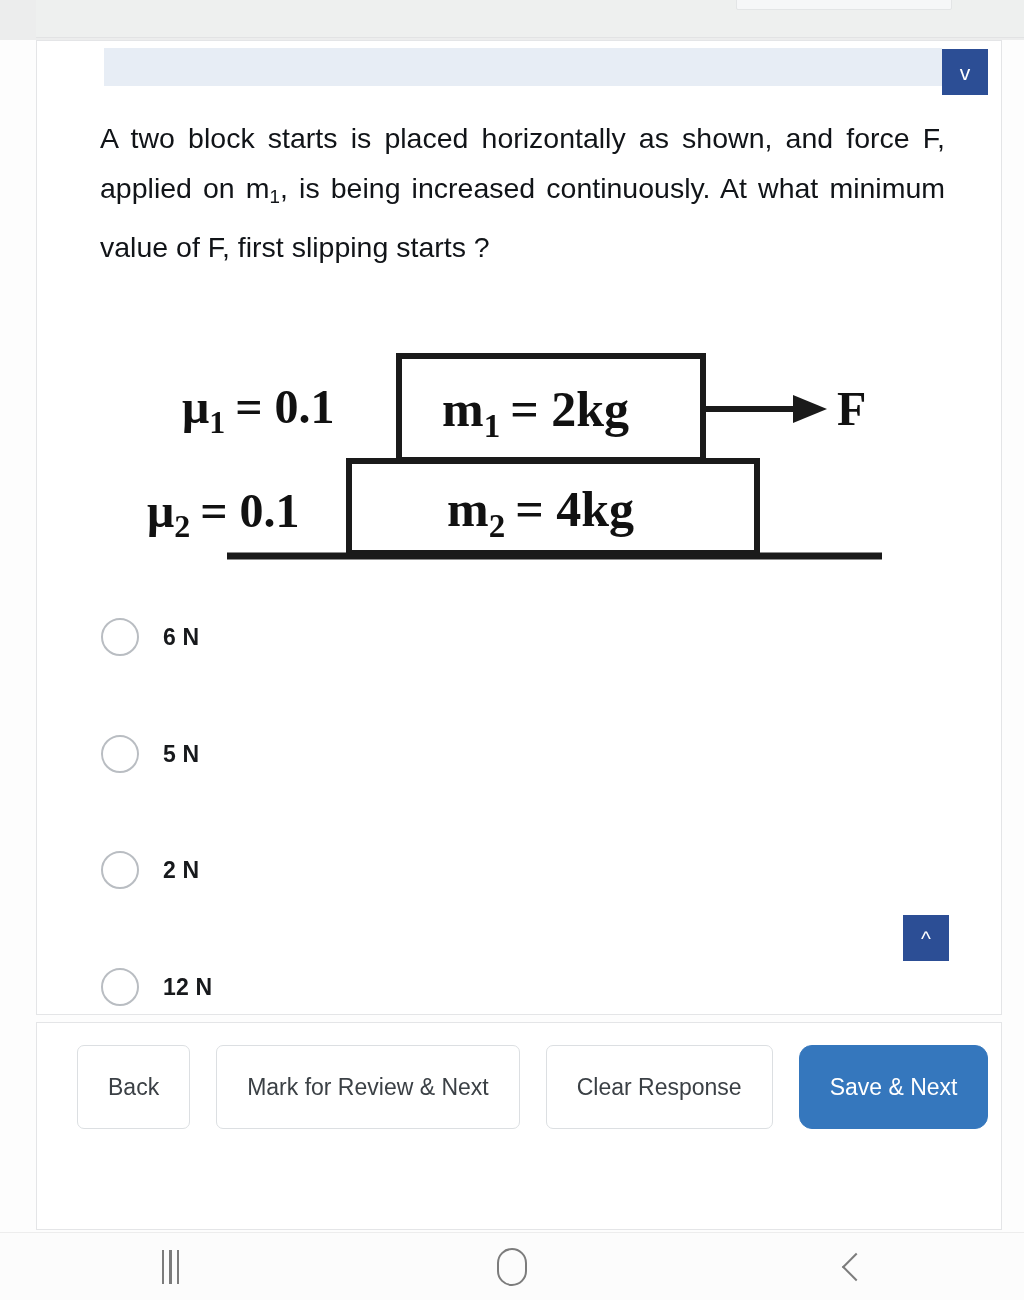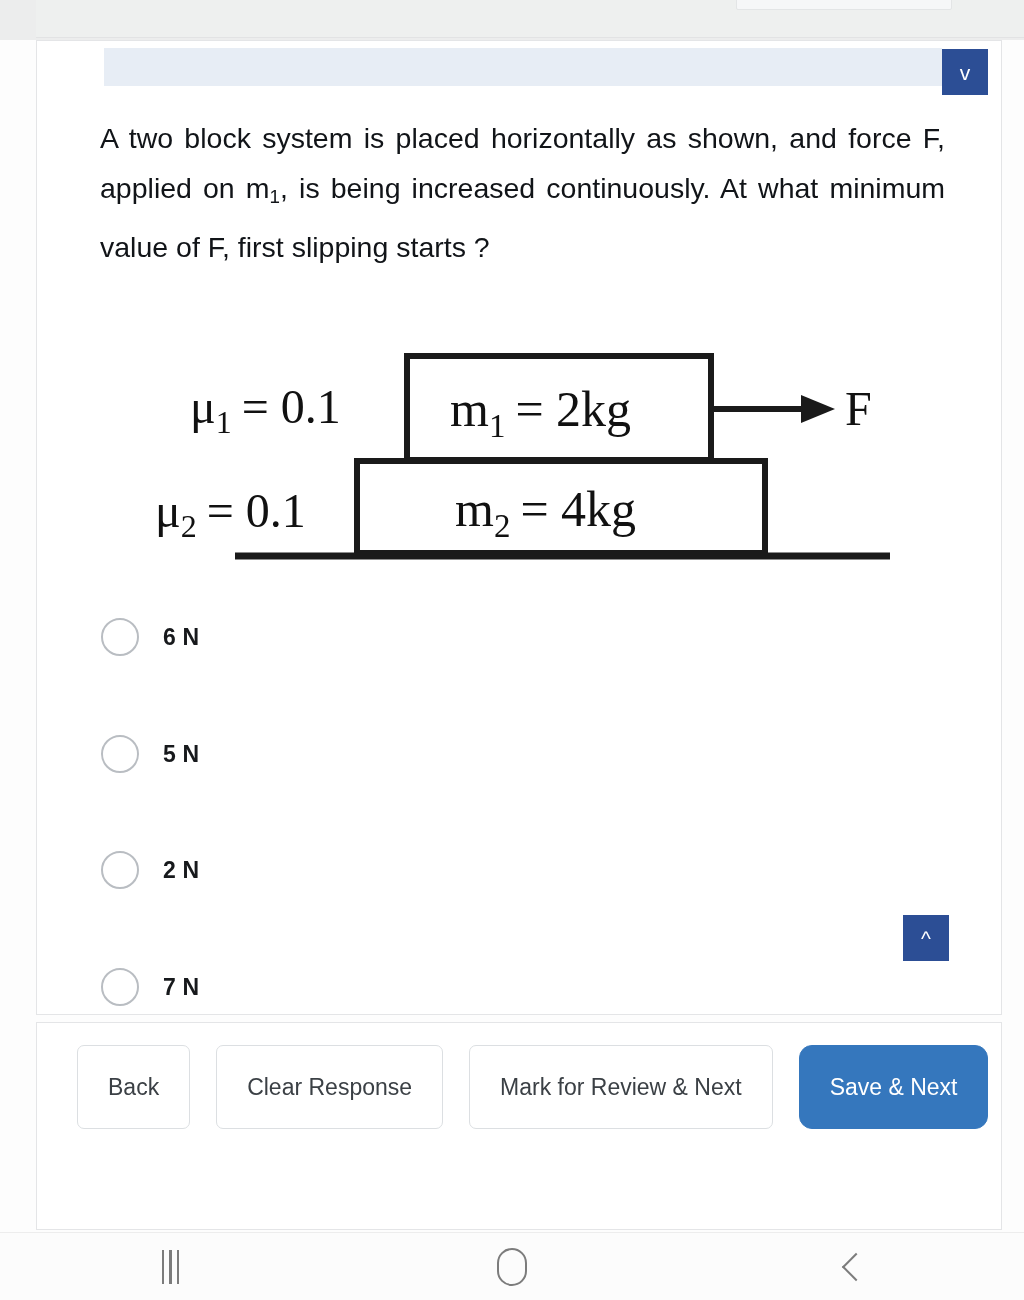--- a/index.html
+++ b/index.html
@@ -53,21 +53,21 @@
   
   #question-text {
     position: absolute; left: 63px; top: 72px; width: 845px;
     font-size: 28.5px; line-height: 50px; color: #111418;
     text-align: justify; text-justify: inter-word;
     font-family: "Liberation Sans", sans-serif;
   }
   #question-text sub { font-size: 0.66em; vertical-align: -0.25em; }
 
   
-  #figure { position: absolute; left: 8px; top: 258px; width: 966px; height: 280px; }
+  #figure { position: absolute; left: 0; top: 258px; width: 966px; height: 280px; font-weight: bold; }
   #figure svg { display: block; }
 
   
   .option-row {
     position: absolute; left: 64px; width: 400px; height: 58px;
     display: flex; align-items: center; cursor: pointer;
   }
   .radio {
     width: 38px; height: 38px; border-radius: 50%;
     border: 2.5px solid #b9bdc2; background: #ffffff;
@@ -114,21 +114,21 @@
     <div class="top-ghost-box"></div>
   </div>
 
   <div class="card" id="question-card">
 
     <div class="header-band"></div>
 
     <div class="chev-btn" id="collapse-down-button">v</div>
 
     <div id="question-text">
-      <span>A two block system is placed horizontally as shown, and force F, applied on m</span><sub>1</sub><span>, is being increased continuously. At what minimum value of F, first slipping starts ?</span>
+      <span>A two block starts is placed horizontally as shown, and force F, applied on m</span><sub>1</sub><span>, is being increased continuously. At what minimum value of F, first slipping starts ?</span>
     </div>
 
     <div id="figure">
       <svg width="966" height="280" viewBox="0 0 966 280" xmlns="http://www.w3.org/2000/svg">
 
         <rect x="312" y="162" width="408" height="92" fill="#ffffff" stroke="#1a1a1a" stroke-width="6"></rect>
 
         <rect x="362" y="57" width="304" height="104" fill="#ffffff" stroke="#1a1a1a" stroke-width="6"></rect>
 
         <line x1="190" y1="257" x2="845" y2="257" stroke="#1a1a1a" stroke-width="7"></line>
@@ -159,32 +159,32 @@
     <div class="option-row" style="top:684px">
       <span class="radio"></span>
       <span class="option-label">5 N</span>
     </div>
     <div class="option-row" style="top:800px">
       <span class="radio"></span>
       <span class="option-label">2 N</span>
     </div>
     <div class="option-row" style="top:917px">
       <span class="radio"></span>
-      <span class="option-label">7 N</span>
+      <span class="option-label">12 N</span>
     </div>
 
   </div>
 
   <div class="chev-btn" id="collapse-up-button">^</div>
 
   <div class="card" id="actions-card">
     <div class="btn-row">
       <button class="btn">Back</button>
+      <button class="btn">Mark for Review &amp; Next</button>
       <button class="btn">Clear Response</button>
-      <button class="btn">Mark for Review &amp; Next</button>
       <button class="btn primary">Save &amp; Next</button>
     </div>
   </div>
 
   <div id="nav-bar">
     <div class="nav-slot">
       <span class="nav-recents">
           <i></i>
           <i></i>
           <i></i>

